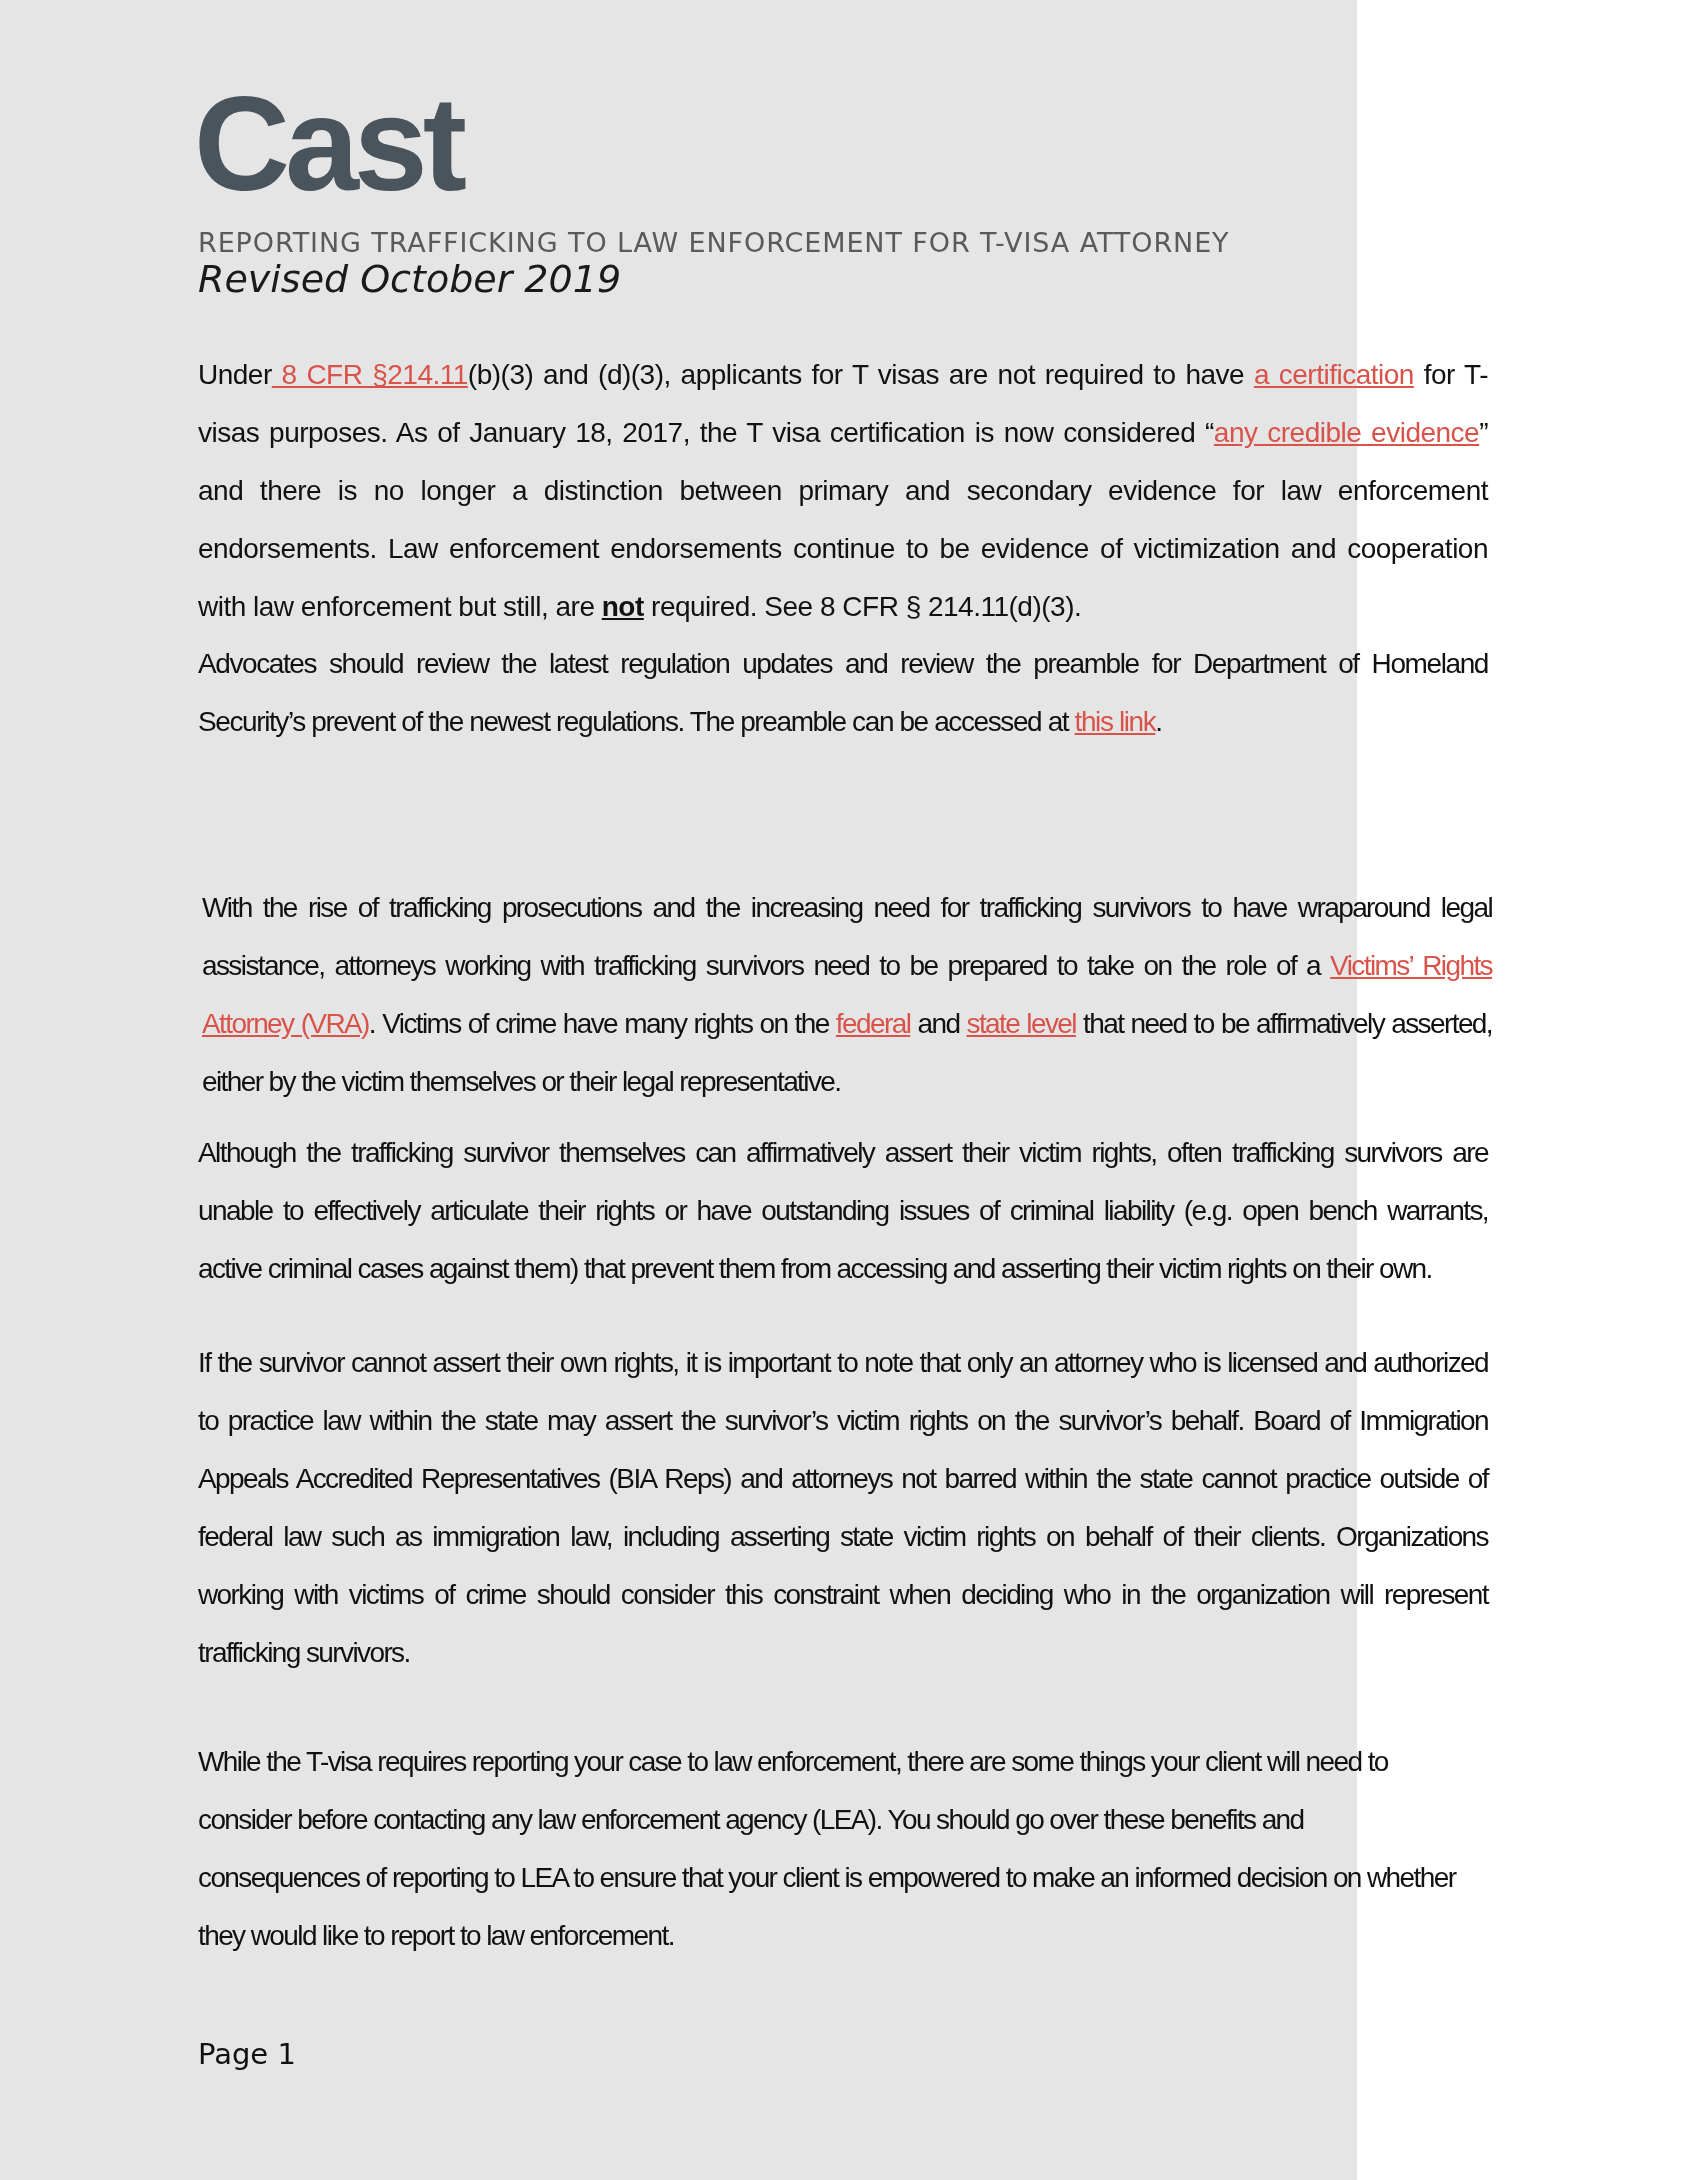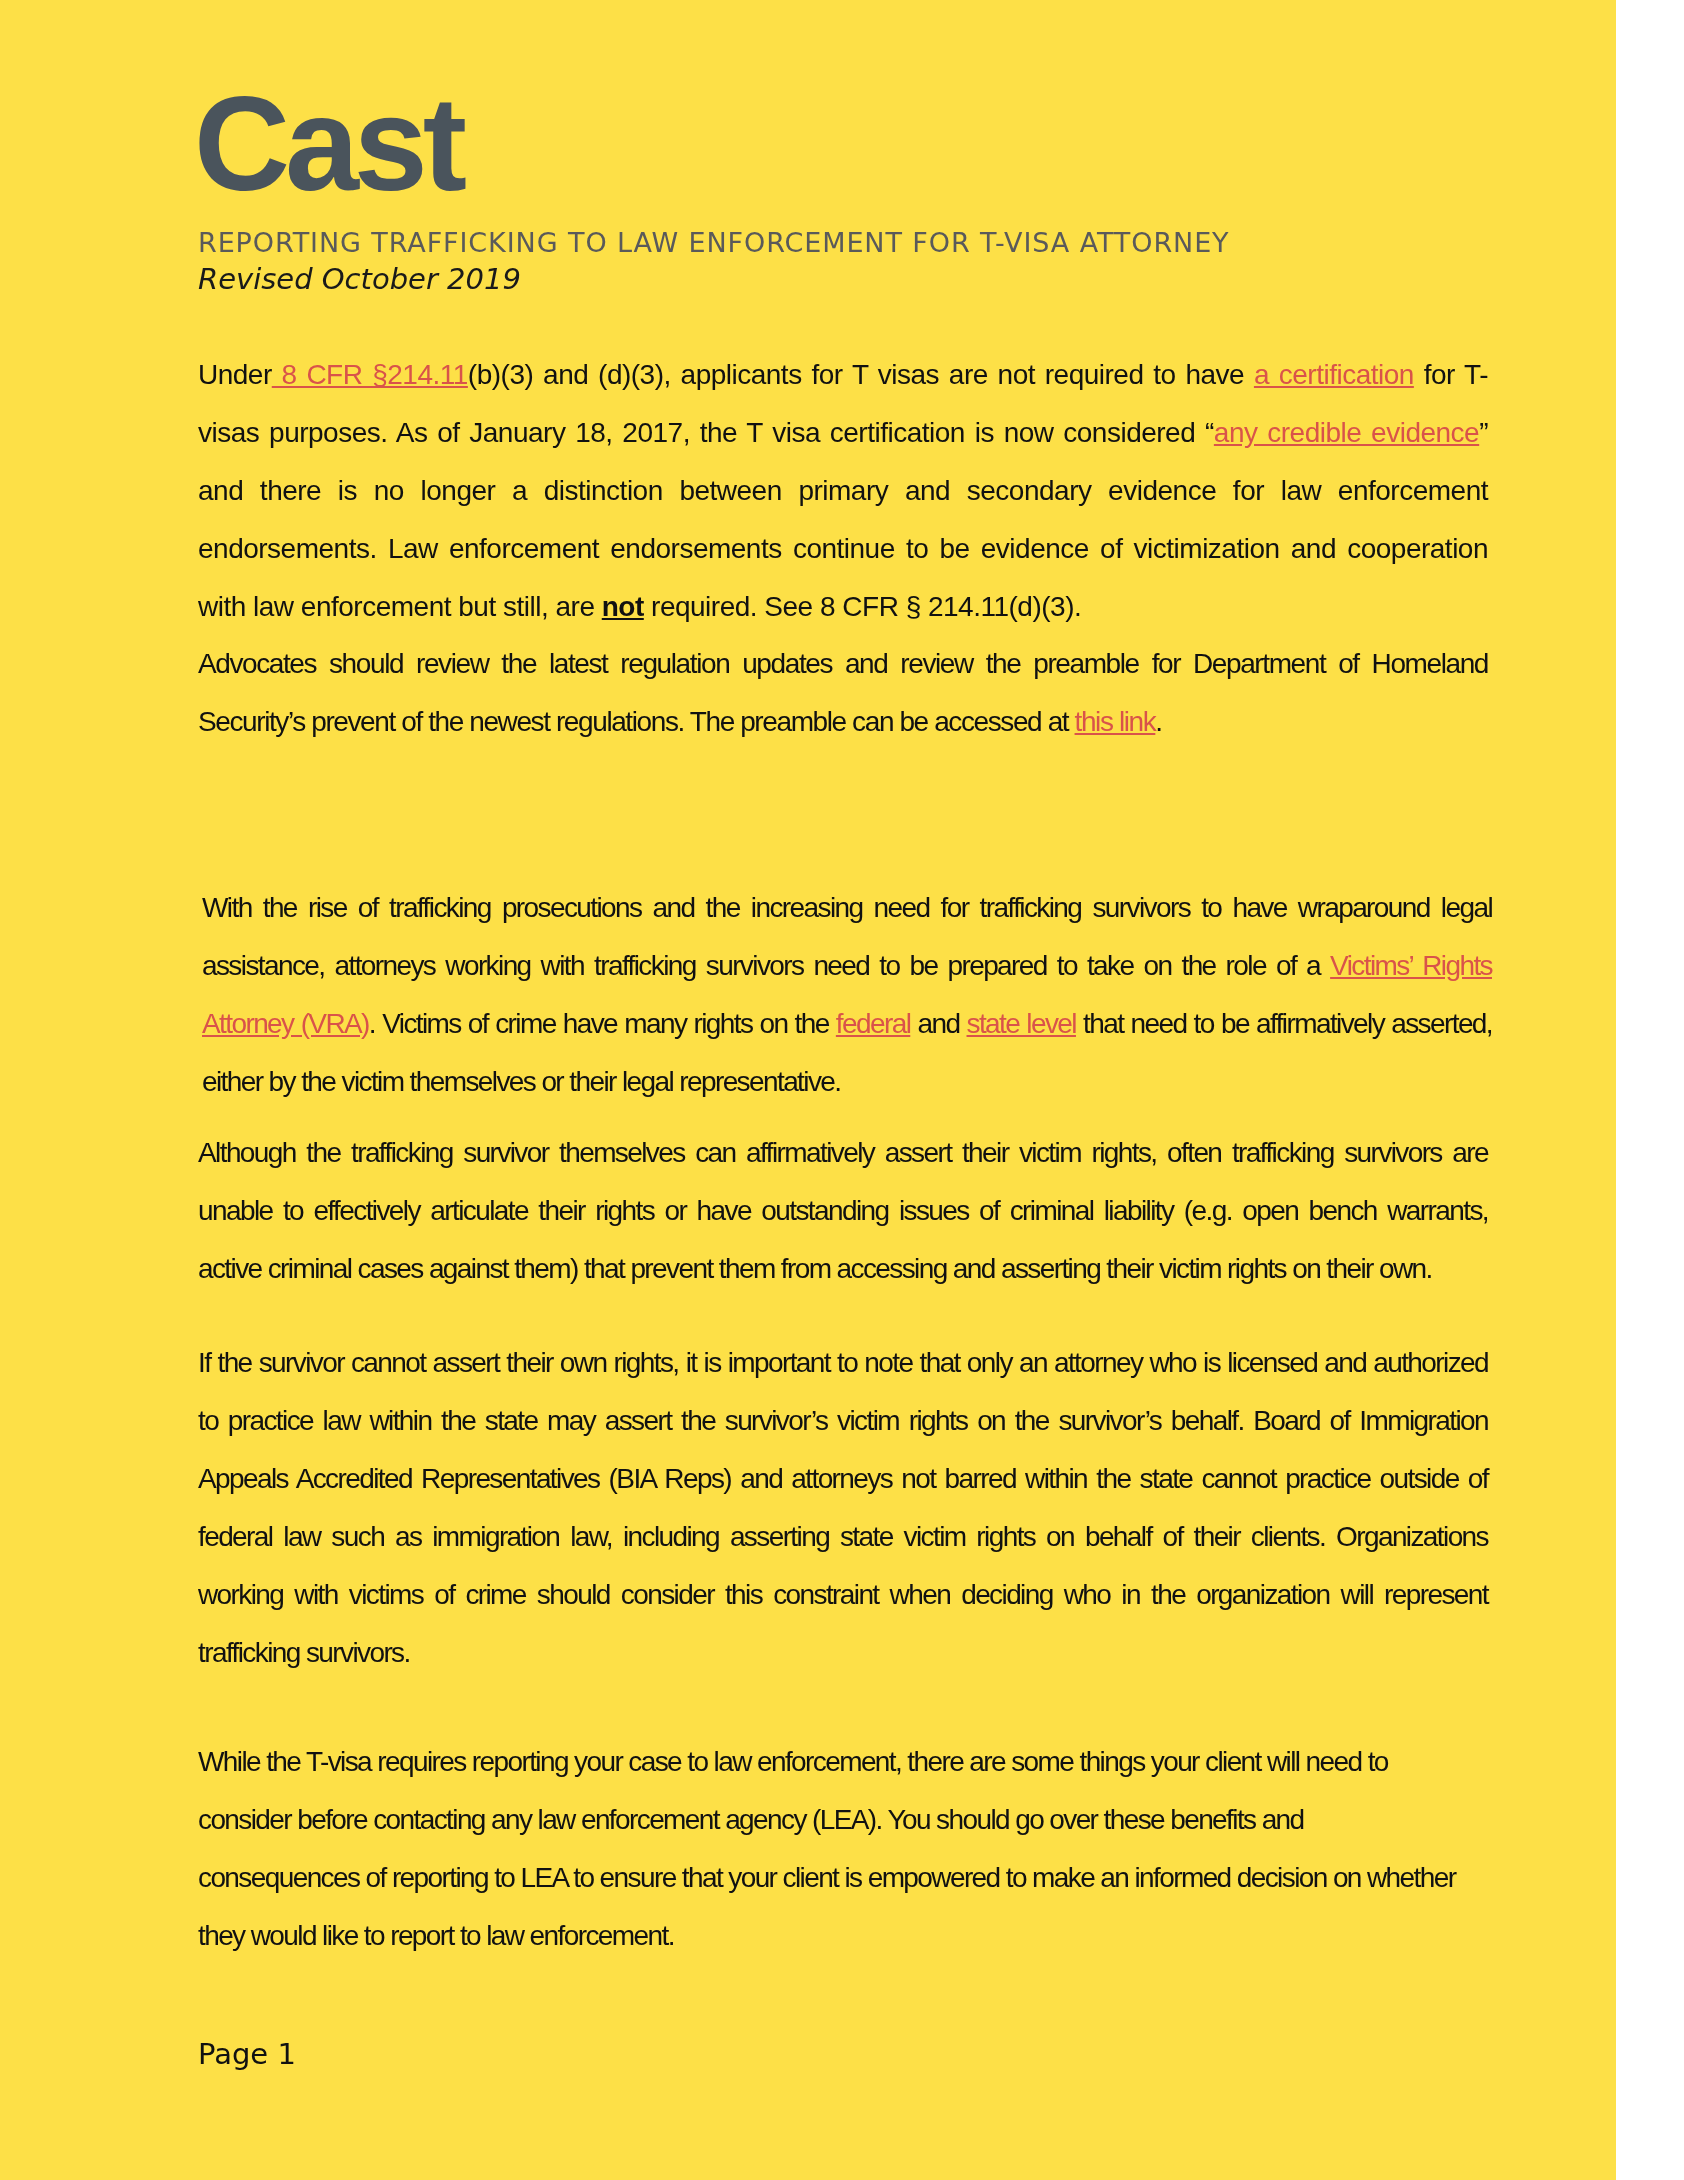--- a/index.html
+++ b/index.html
@@ -1,28 +1,28 @@
 <!DOCTYPE html>
 <html style="font-size:13.6px"><head>
   <meta charset="utf-8">
   <style>
     html, body { margin: 0; padding: 0; background: #ffffff; }
     body { width: 1685px; height: 2181px; position: relative; overflow: hidden;
            font-family: "DejaVu Sans", "Liberation Sans", sans-serif; color: #111; }
-    .page { position: absolute; left: 0; top: 0; width: 1616px; height: 2181px; background: #fde047; }
+    .page { position: absolute; left: 0; top: 0; width: 1357px; height: 2181px; background: #e5e5e5; }
 
     .logo { position: absolute; left: 194px; top: 78px; font-family: "Liberation Sans", sans-serif;
             font-weight: bold; font-size: 133px; line-height: 133px; letter-spacing: -5.1px; color: #4a545c; }
     .doc-title { position: absolute; left: 852px; top: 136px; width: 637px; text-align: right;
                  font-family: "DejaVu Sans", sans-serif; font-weight: normal; font-size: 66px; line-height: 72px;
                  color: #4a545c; letter-spacing: -1.7px; white-space: nowrap; }
     .subtitle { position: absolute; left: 198px; top: 227px; font-family: "DejaVu Sans", sans-serif;
                 font-size: 27px; line-height: 31px; color: #5a5a5a; letter-spacing: 0.9px; white-space: nowrap; }
     .revised { position: absolute; left: 198px; top: 261px; font-family: "DejaVu Sans", sans-serif;
-               font-style: italic; font-size: 29px; line-height: 36px; color: #1a1a1a; white-space: nowrap; }
+               font-style: italic; font-size: 38px; line-height: 36px; color: #1a1a1a; white-space: nowrap; }
 
     .para { position: absolute; left: 198px; width: 1290px; font-family: Liberation Sans, sans-serif;
             font-size: 28px; line-height: 58px; color: #111; text-align: justify; text-align-last: left;
             letter-spacing: -0.5px; word-spacing: 0px; }
     .para.condensed { letter-spacing: -1.4px; }
     .para.tight { letter-spacing: -1.6px; }
     .link { color: #d9534a; text-decoration: underline; text-decoration-color: #d9534a; cursor: pointer; }
     .strong-u { font-weight: bold; text-decoration: underline; }
 
     .section-bar { position: absolute; left: 185px; width: 1313px; height: 60px; background: #4a545c; }

